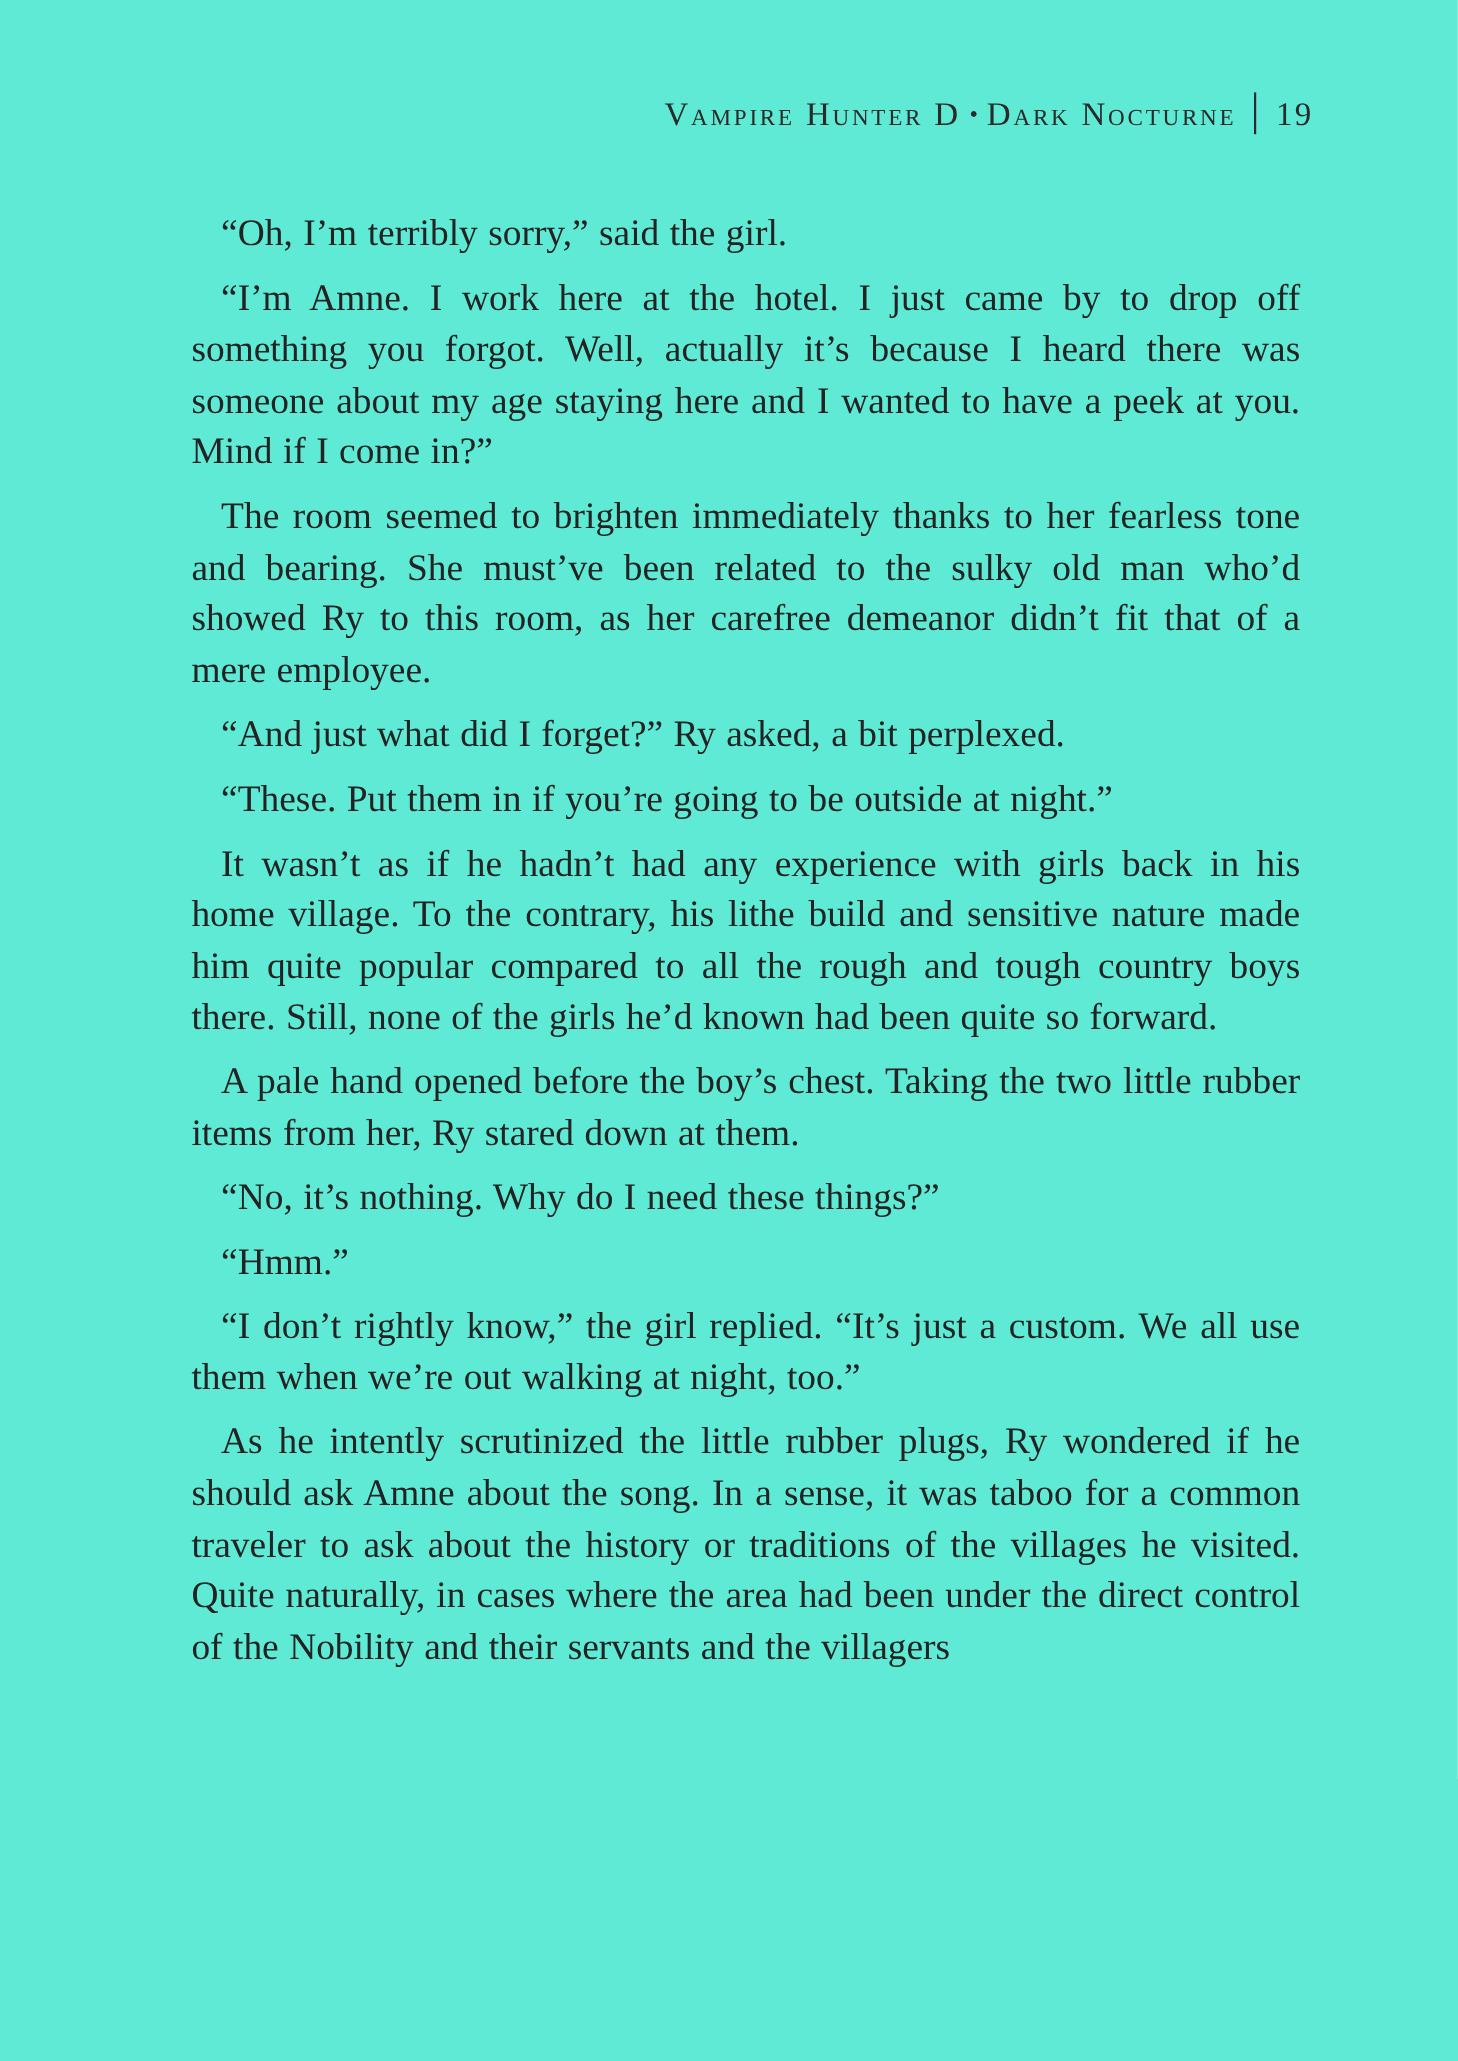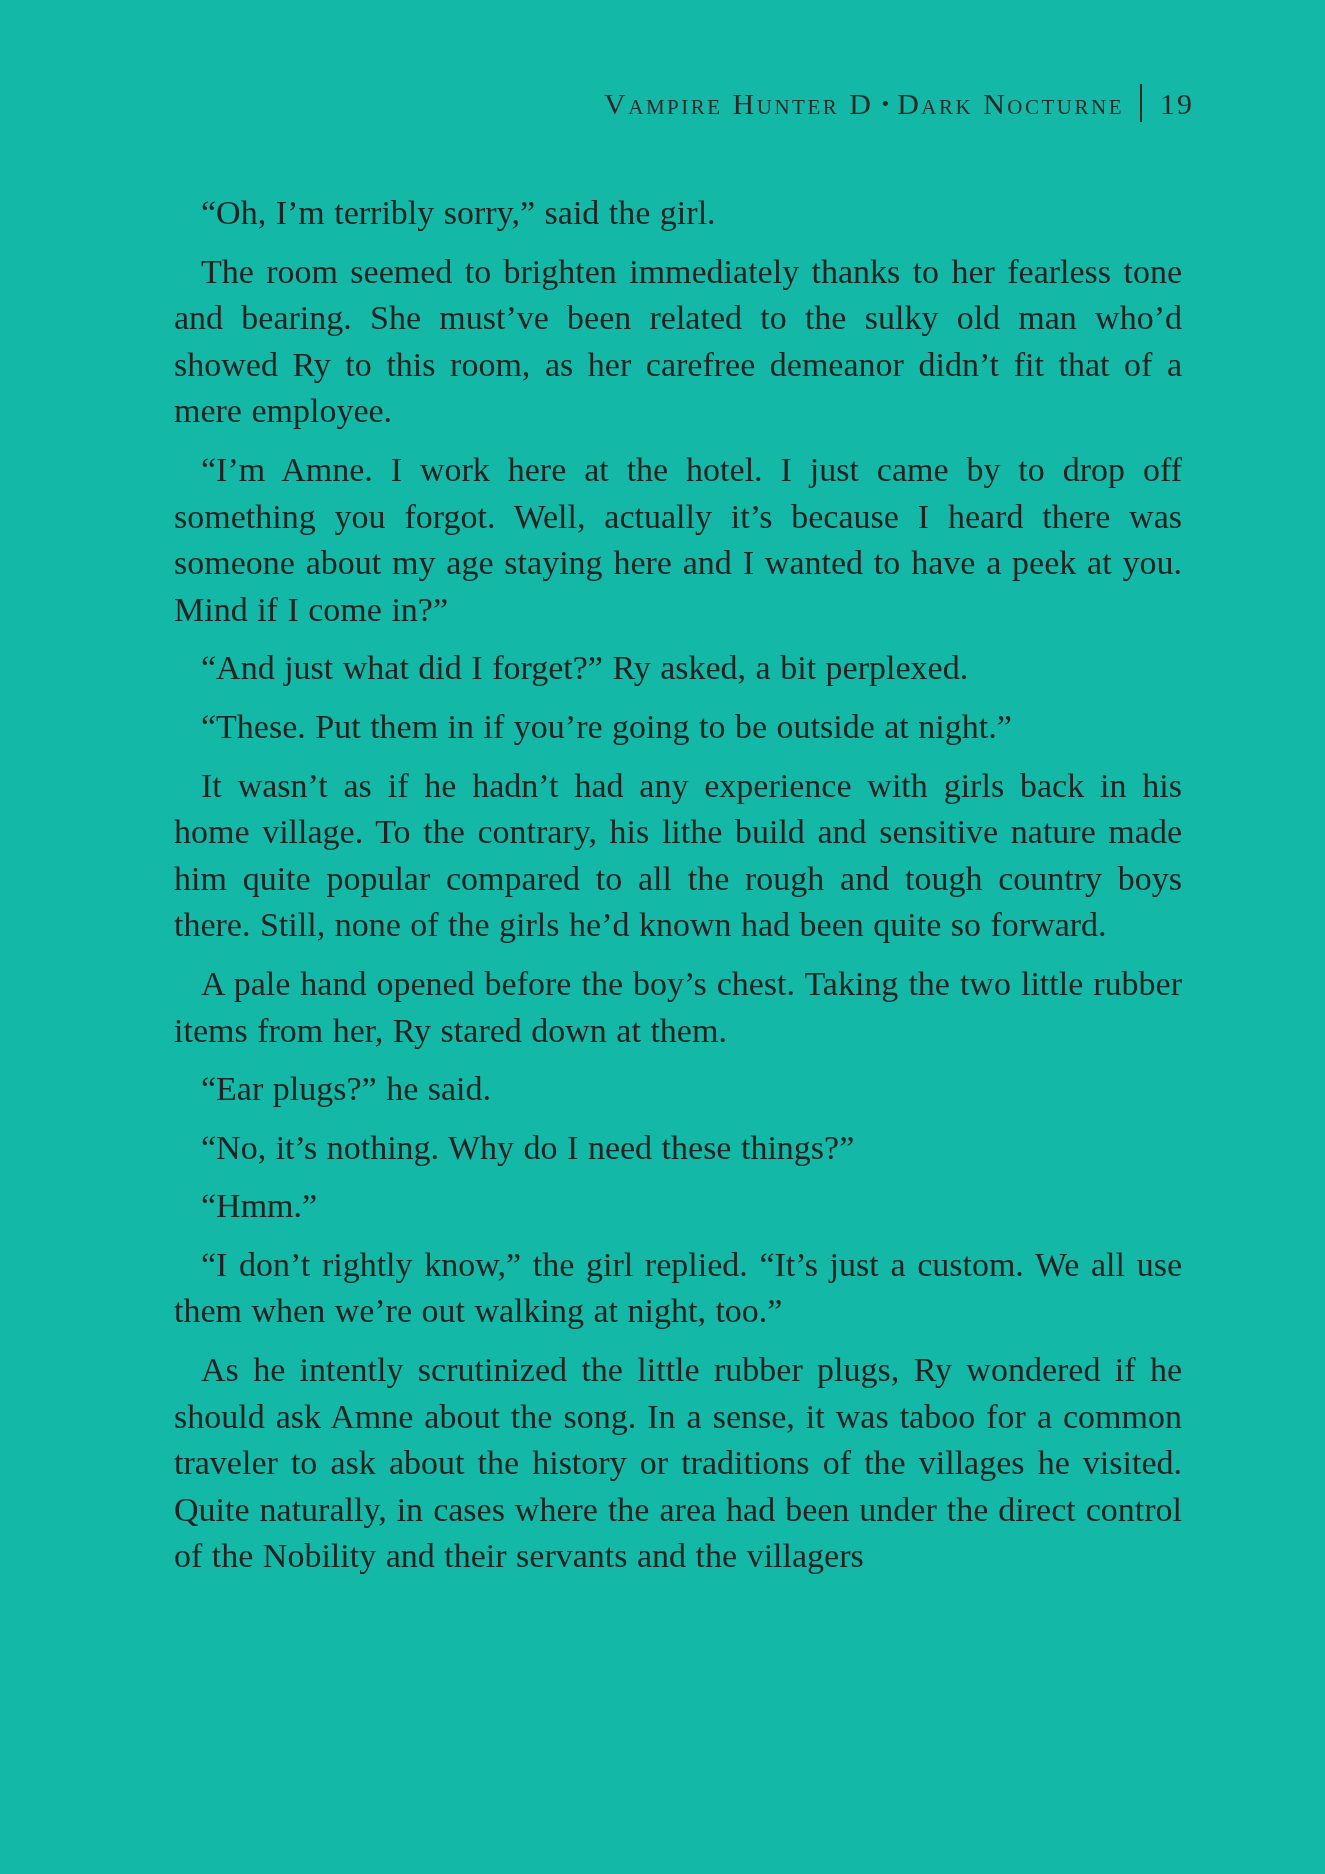--- a/index.html
+++ b/index.html
@@ -7,21 +7,21 @@
   body {
     width: 1325px;
     height: 1874px;
     background: #ffffff;
     font-family: "Liberation Serif", serif;
   }
   .page {
     position: relative;
     width: 1325px;
     height: 1874px;
-    background: #14b8a6;
+    background: #5eead4;
     overflow: hidden;
     color: #232323;
   }
   
   .running-head {
     position: absolute;
     top: 84px;
     left: 0;
     width: 1194px;
     text-align: right;
@@ -73,26 +73,25 @@
 <body>
 
 <div class="page">
 
   <div class="running-head">
     <span class="title-part">Vampire Hunter D</span><span class="sep-dot">•</span><span class="title-part">Dark Nocturne</span><span class="head-rule"></span><span class="folio">19</span>
   </div>
 
   <div class="text-block">
     <p>“Oh, I’m terribly sorry,” said the girl.</p>
+    <p>“I’m Amne. I work here at the hotel. I just came by to drop off something you forgot. Well, actually it’s because I heard there was someone about my age staying here and I wanted to have a peek at you. Mind if I come in?”</p>
     <p>The room seemed to brighten immediately thanks to her fearless tone and bearing. She must’ve been related to the sulky old man who’d showed Ry to this room, as her carefree demeanor didn’t fit that of a mere employee.</p>
-    <p>“I’m Amne. I work here at the hotel. I just came by to drop off something you forgot. Well, actually it’s because I heard there was someone about my age staying here and I wanted to have a peek at you. Mind if I come in?”</p>
     <p>“And just what did I forget?” Ry asked, a bit perplexed.</p>
     <p>“These. Put them in if you’re going to be outside at night.”</p>
     <p>It wasn’t as if he hadn’t had any experience with girls back in his home village. To the contrary, his lithe build and sensitive nature made him quite popular compared to all the rough and tough country boys there. Still, none of the girls he’d known had been quite so forward.</p>
     <p>A pale hand opened before the boy’s chest. Taking the two little rubber items from her, Ry stared down at them.</p>
-    <p>“Ear plugs?” he said.</p>
     <p>“No, it’s nothing. Why do I need these things?”</p>
     <p>“Hmm.”</p>
     <p>“I don’t rightly know,” the girl replied. “It’s just a custom. We all use them when we’re out walking at night, too.”</p>
     <p>As he intently scrutinized the little rubber plugs, Ry wondered if he should ask Amne about the song. In a sense, it was taboo for a common traveler to ask about the history or traditions of the villages he visited. Quite naturally, in cases where the area had been under the direct control of the Nobility and their servants and the villagers</p>
   </div>
 
 </div>
 
 </body></html>

